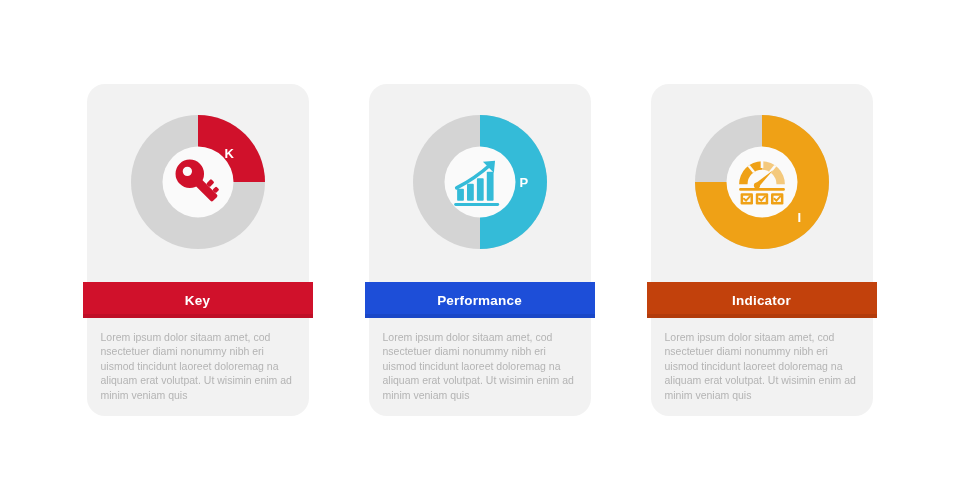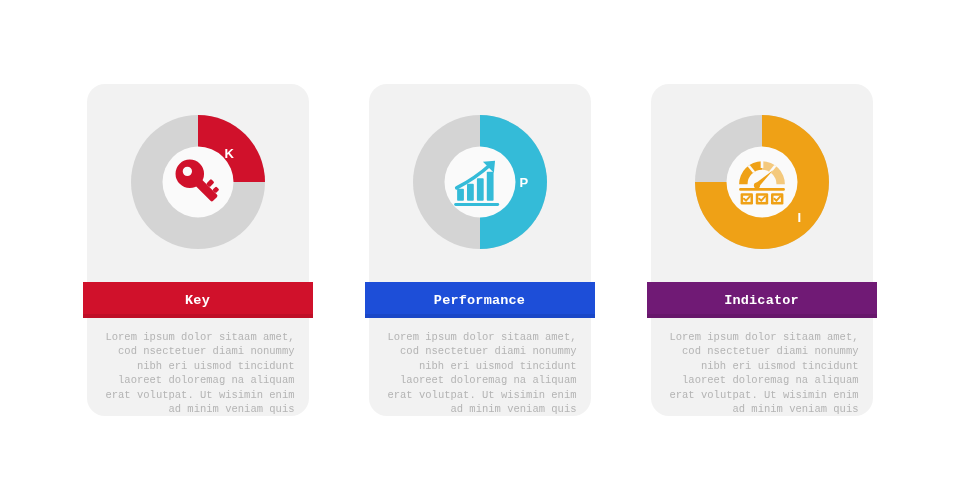--- a/index.html
+++ b/index.html
@@ -86,21 +86,20 @@
   .title-bar {
     position: absolute;
     left: -4px;
     top: 198px;
     width: 230px;
     height: 36px;
     display: flex;
     align-items: center;
     justify-content: center;
     box-sizing: border-box;
-    font-family: Liberation Mono, monospace;
   }
   .title-bar .shade {
     position: absolute;
     left: 0;
     right: 0;
     bottom: 0;
     height: 4px;
     background: rgba(0,0,0,0.08);
   }
   .title-text {
@@ -109,25 +108,25 @@
     font-size: 13.5px;
     font-weight: bold;
     letter-spacing: 0.2px;
     z-index: 2;
   }
   .body-text {
     position: absolute;
     top: 246px;
     left: 14px;
     width: 194px;
-    text-align: right;
+    text-align: left;
     color: #b4b4b4;
     font-size: 10.5px;
     line-height: 14.4px;
-    font-family: Liberation Mono, monospace;
+    font-family: Liberation Sans, sans-serif;
   }
 </style>
 </head>
 <body>
 
 <div class="stage">
   <div class="cards">
 
     <div class="card">
       <div class="donut-wrap">
@@ -216,21 +215,21 @@
                 <rect x="18.5" y="29.3" width="5.0" height="4.2" fill="#fafafa"></rect>
                 <path d="M19.1 31.3 L20.5 32.6 L23.1 29.8" stroke="#efa116" stroke-width="1.3" fill="none" stroke-linecap="round"></path>
                 <rect x="27.1" y="27.6" width="8.4" height="7.6" rx="0.8"></rect>
                 <rect x="28.8" y="29.3" width="5.0" height="4.2" fill="#fafafa"></rect>
                 <path d="M29.4 31.3 L30.8 32.6 L33.4 29.8" stroke="#efa116" stroke-width="1.3" fill="none" stroke-linecap="round"></path>
               </g>
             </svg>
           </div>
         </div>
       </div>
-      <div class="title-bar" style="background:#701a75">
+      <div class="title-bar" style="background:#c2410c">
         <div class="shade"></div>
         <span class="title-text">Indicator</span>
       </div>
       <div class="body-text">Lorem ipsum dolor sitaam amet, cod nsectetuer diami nonummy  nibh eri uismod tincidunt laoreet doloremag na aliquam erat volutpat. Ut wisimin enim ad minim veniam quis</div>
     </div>
 
   </div>
 </div>
 
 </body></html>

